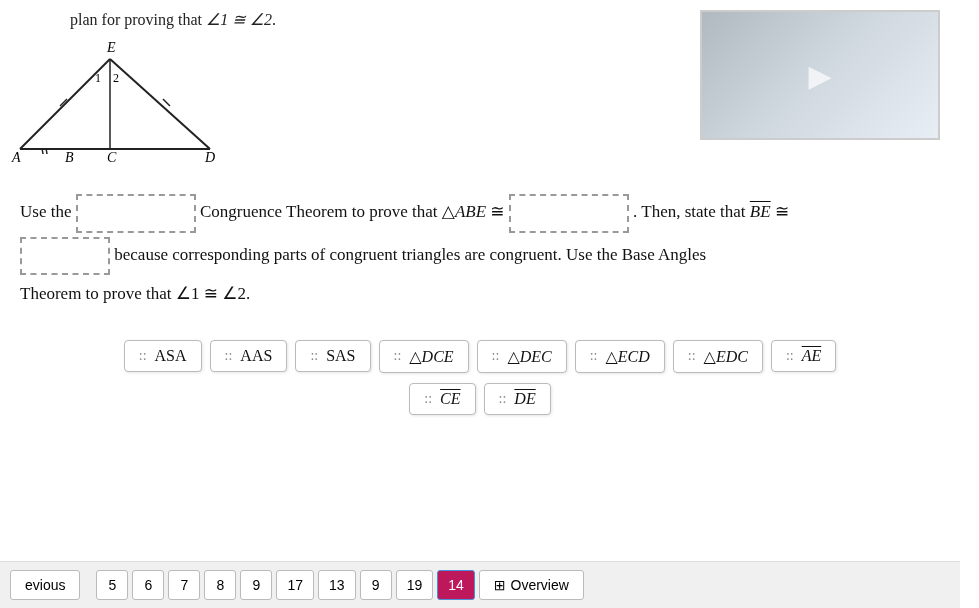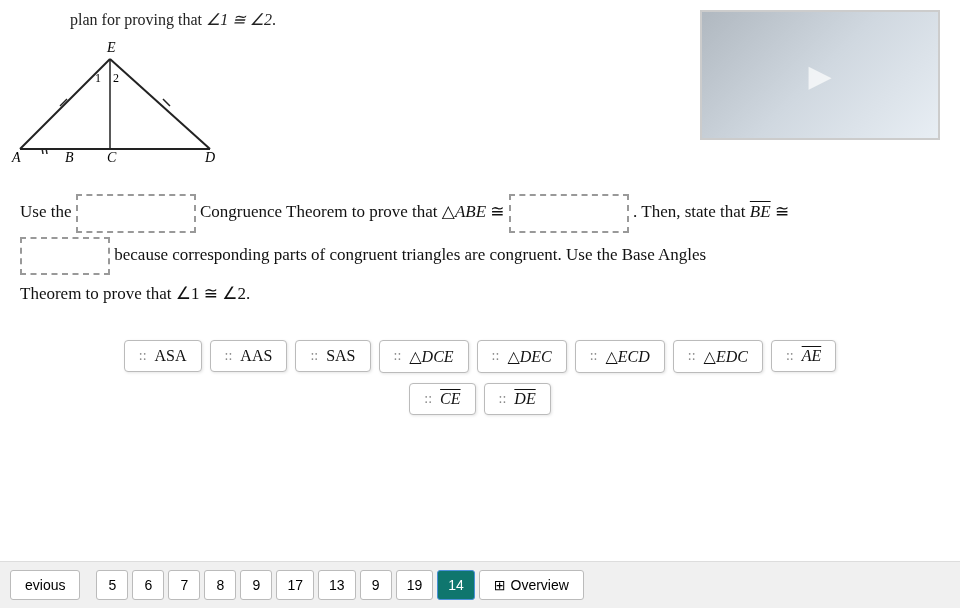--- a/index.html
+++ b/index.html
@@ -162,21 +162,21 @@
       border: 1px solid #bbb;
       padding: 6px 10px;
       font-size: 14px;
       border-radius: 3px;
       cursor: pointer;
       min-width: 32px;
       text-align: center;
     }
 
     .nav-num.active {
-      background: #0f766e;
+      background: #be185d;
       color: #fff;
       border-color: #4a90d9;
     }
 
     .overview-btn {
       background: #fff;
       border: 1px solid #bbb;
       padding: 6px 14px;
       font-size: 14px;
       border-radius: 3px;

